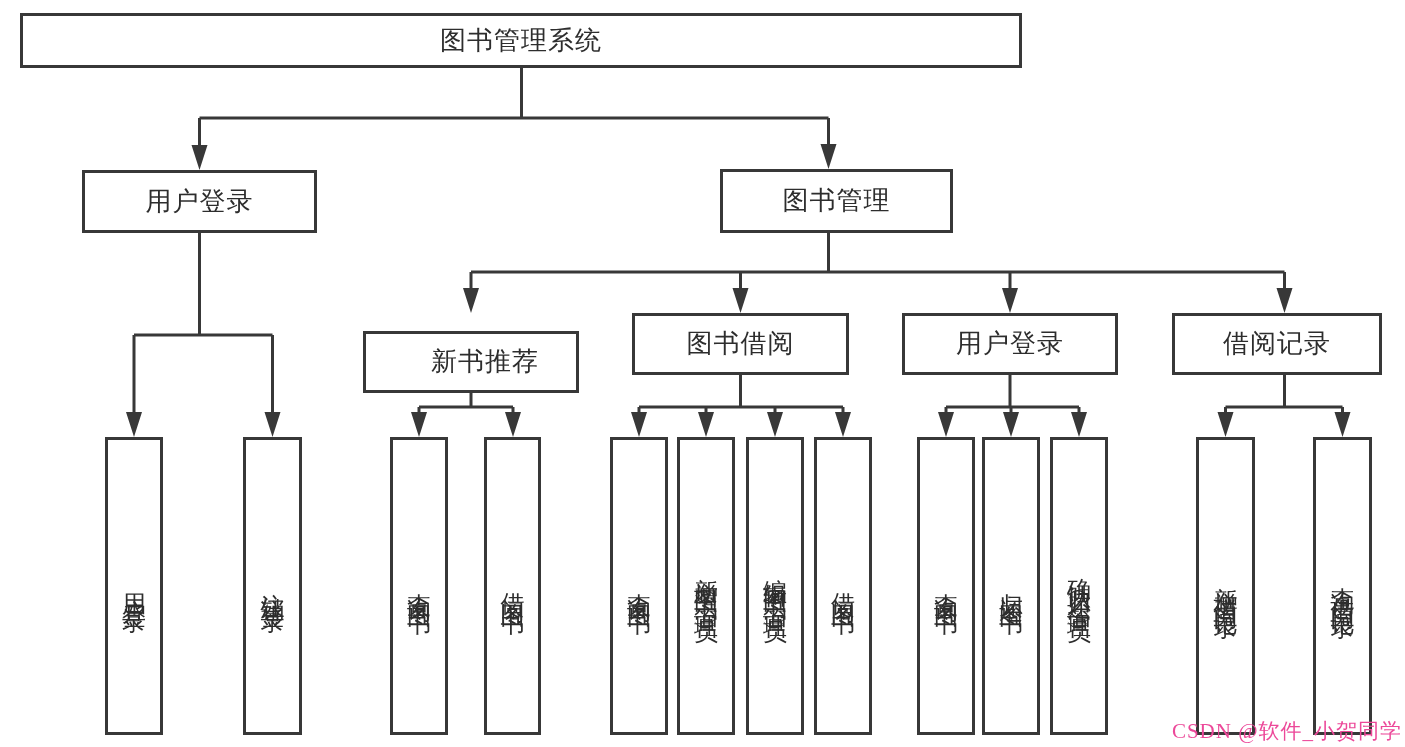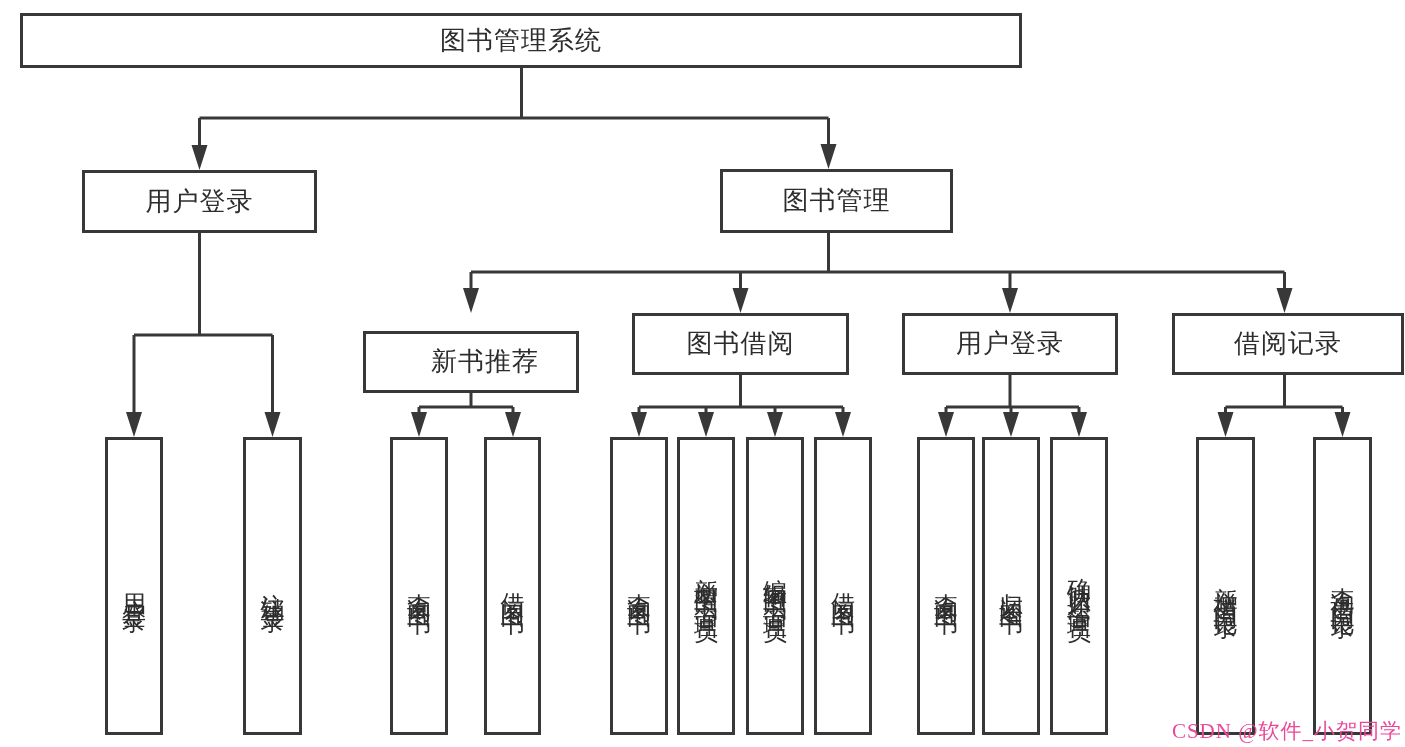--- a/index.html
+++ b/index.html
@@ -57,21 +57,21 @@
   </svg>
 
   <div class="box" style="left:20px;top:13px;width:1002px;height:55px;">图书管理系统</div>
 
   <div class="box" style="left:82px;top:170px;width:235px;height:63px;">用户登录</div>
   <div class="box" style="left:712px;top:169px;width:233px;height:64px;margin-left:8px;">图书管理</div>
 
   <div class="box" style="left:363px;top:331px;width:216px;height:62px;padding-left:28px;">新书推荐</div>
   <div class="box" style="left:632px;top:313px;width:217px;height:62px;">图书借阅</div>
   <div class="box" style="left:902px;top:313px;width:216px;height:62px;">用户登录</div>
-  <div class="box" style="left:1172px;top:313px;width:232px;height:62px;">借阅记录</div>
+  <div class="box" style="left:1172px;top:313px;width:210px;height:62px;">借阅记录</div>
 
   <div class="box leaf" style="left:105px;top:437px;width:58px;height:298px;">用户登录</div>
   <div class="box leaf" style="left:243px;top:437px;width:59px;height:298px;">注销登录</div>
 
   <div class="box leaf" style="left:390px;top:437px;width:58px;height:298px;">查询图书</div>
   <div class="box leaf" style="left:484px;top:437px;width:57px;height:298px;">借阅图书</div>
 
   <div class="box leaf" style="left:610px;top:437px;width:58px;height:298px;">查询图书</div>
   <div class="box leaf" style="left:677px;top:437px;width:58px;height:298px;">新增图书（管理员）</div>
   <div class="box leaf" style="left:746px;top:437px;width:58px;height:298px;">编辑图书（管理员）</div>

